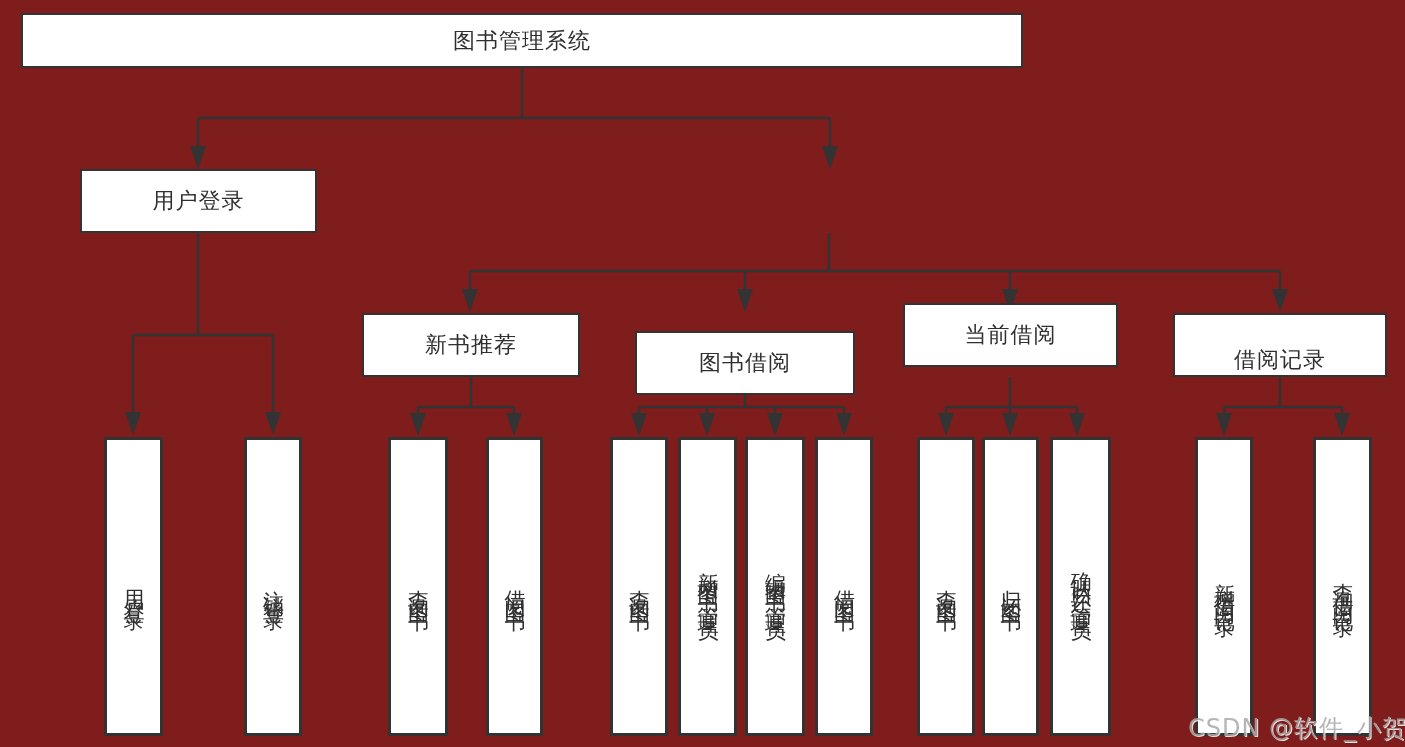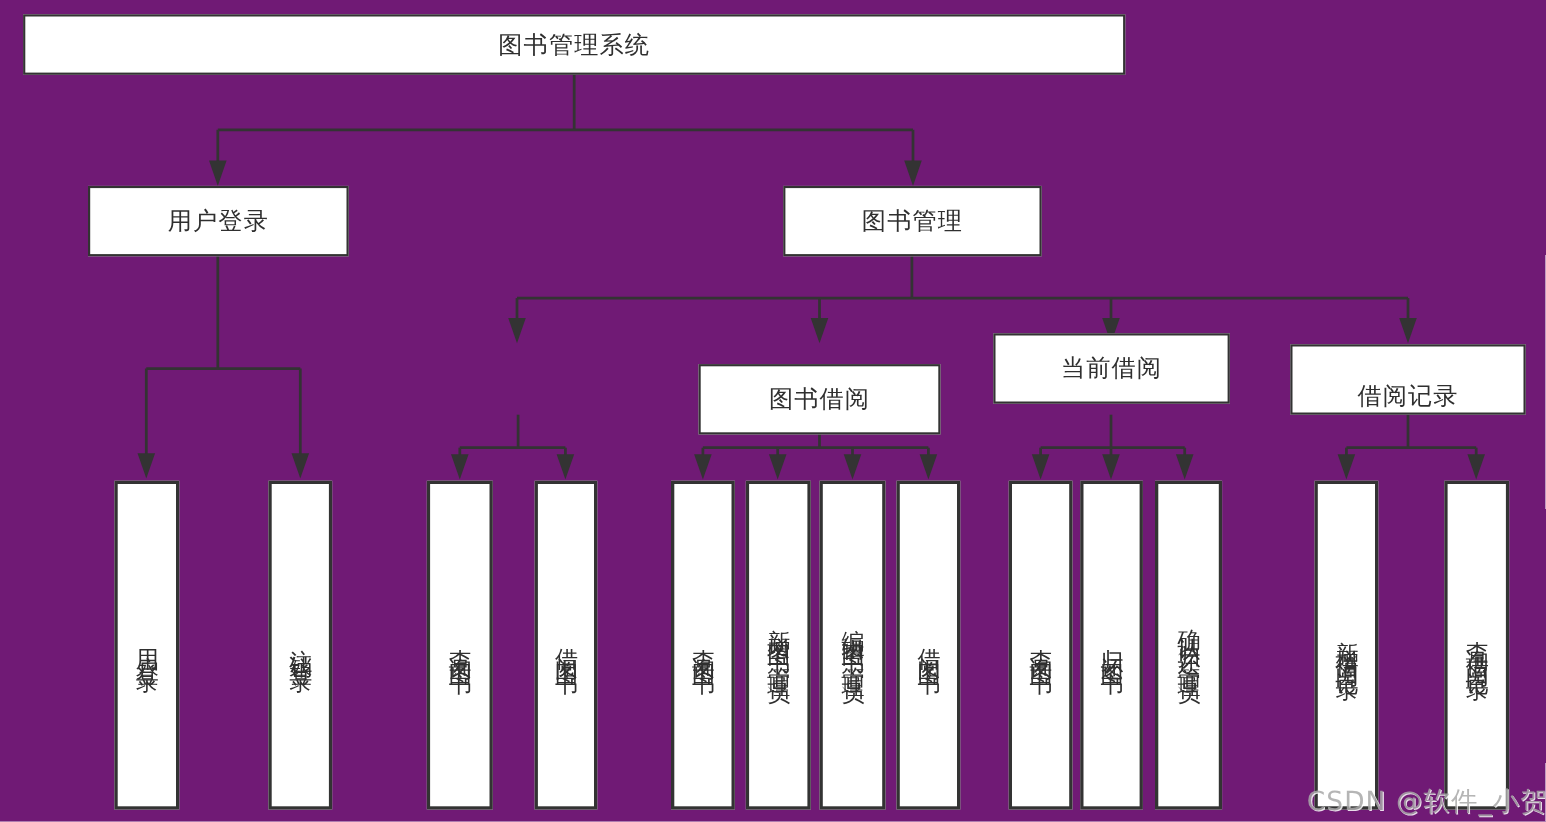--- a/index.html
+++ b/index.html
@@ -4,21 +4,21 @@
 <style>
   html, body {
     margin: 0;
     padding: 0;
     background: #ffffff;
   }
   #canvas {
     position: relative;
     width: 1405px;
     height: 747px;
-    background: #701a75;
+    background: #7f1d1d;
     overflow: hidden;
     font-family: "DejaVu Sans", "Liberation Sans", sans-serif;
     color: #2f2f2f;
   }
   #connectors {
     position: absolute;
     left: 0;
     top: 0;
     z-index: 1;
   }
@@ -163,24 +163,24 @@
     </g>
   </svg>
 
   <div class="node" id="box-root">
     <span>图书管理系统</span>
   </div>
 
   <div class="node" id="box-user-login">
     <span>用户登录</span>
   </div>
-  <div class="node" id="box-book-mgmt">
-    <span>图书管理</span>
-  </div>
-
+
+  <div class="node" id="box-new-book">
+    <span>新书推荐</span>
+  </div>
   <div class="node" id="box-book-borrow">
     <span>图书借阅</span>
   </div>
   <div class="node" id="box-current-borrow">
     <span>当前借阅</span>
   </div>
   <div class="node" id="box-borrow-record">
     <span>借阅记录</span>
   </div>
 

